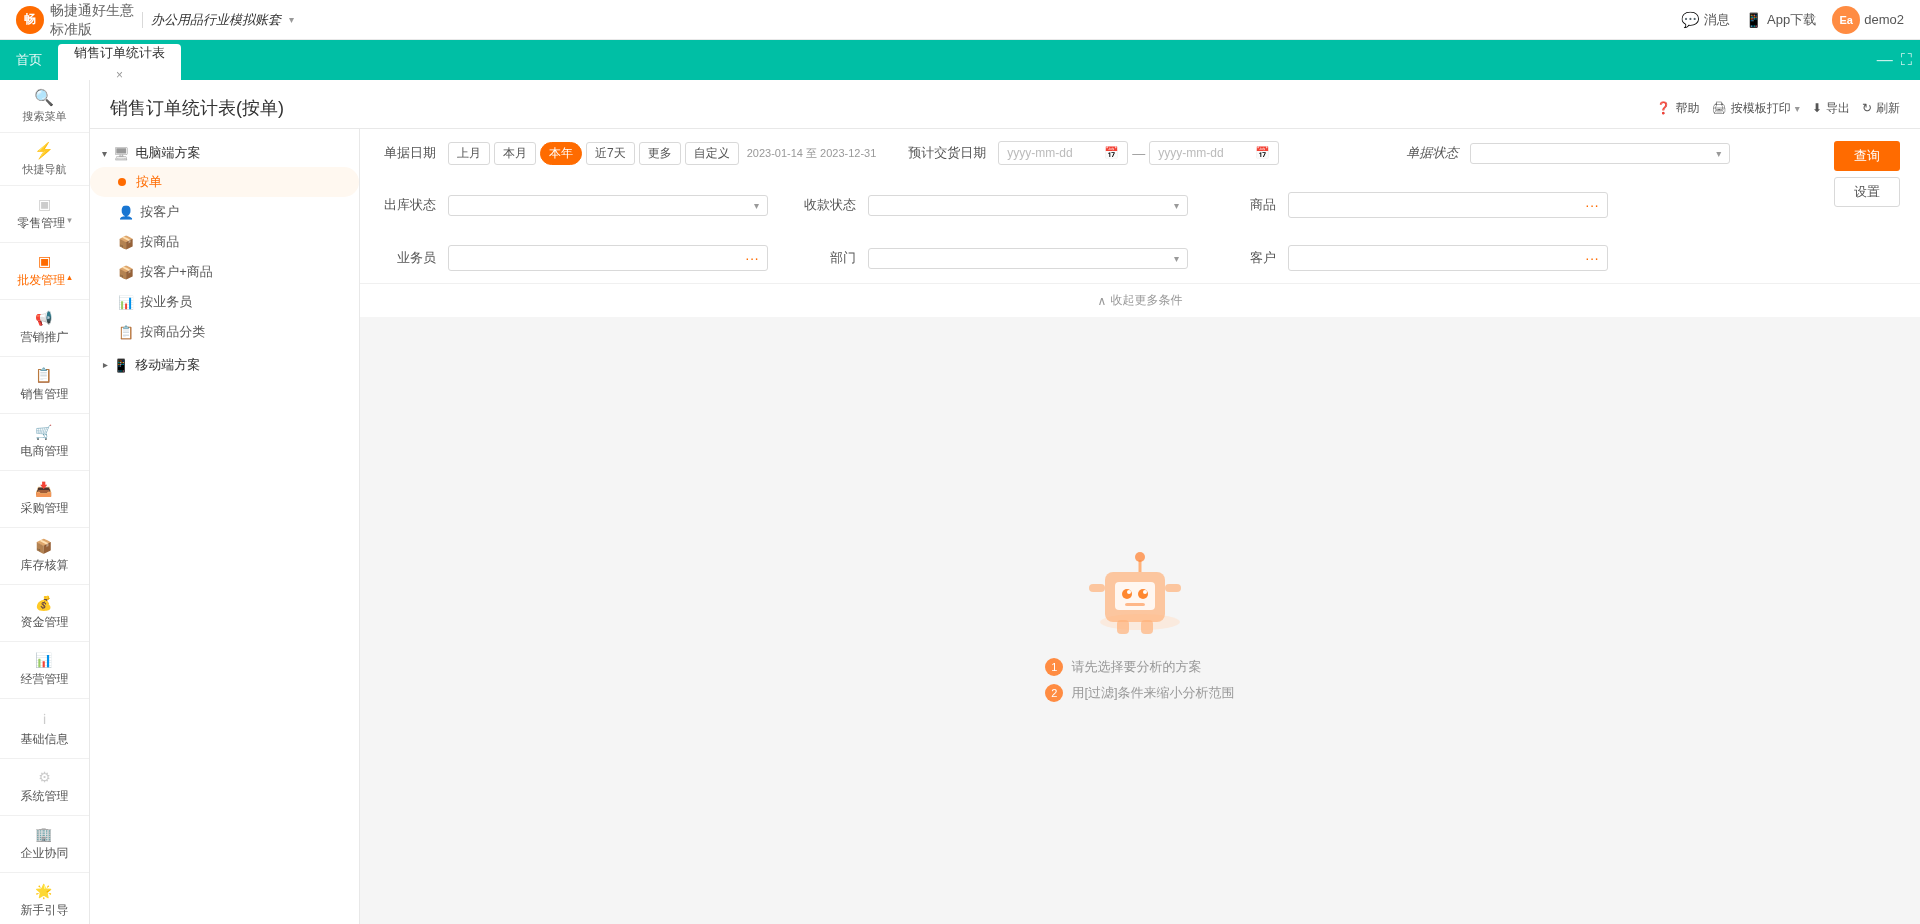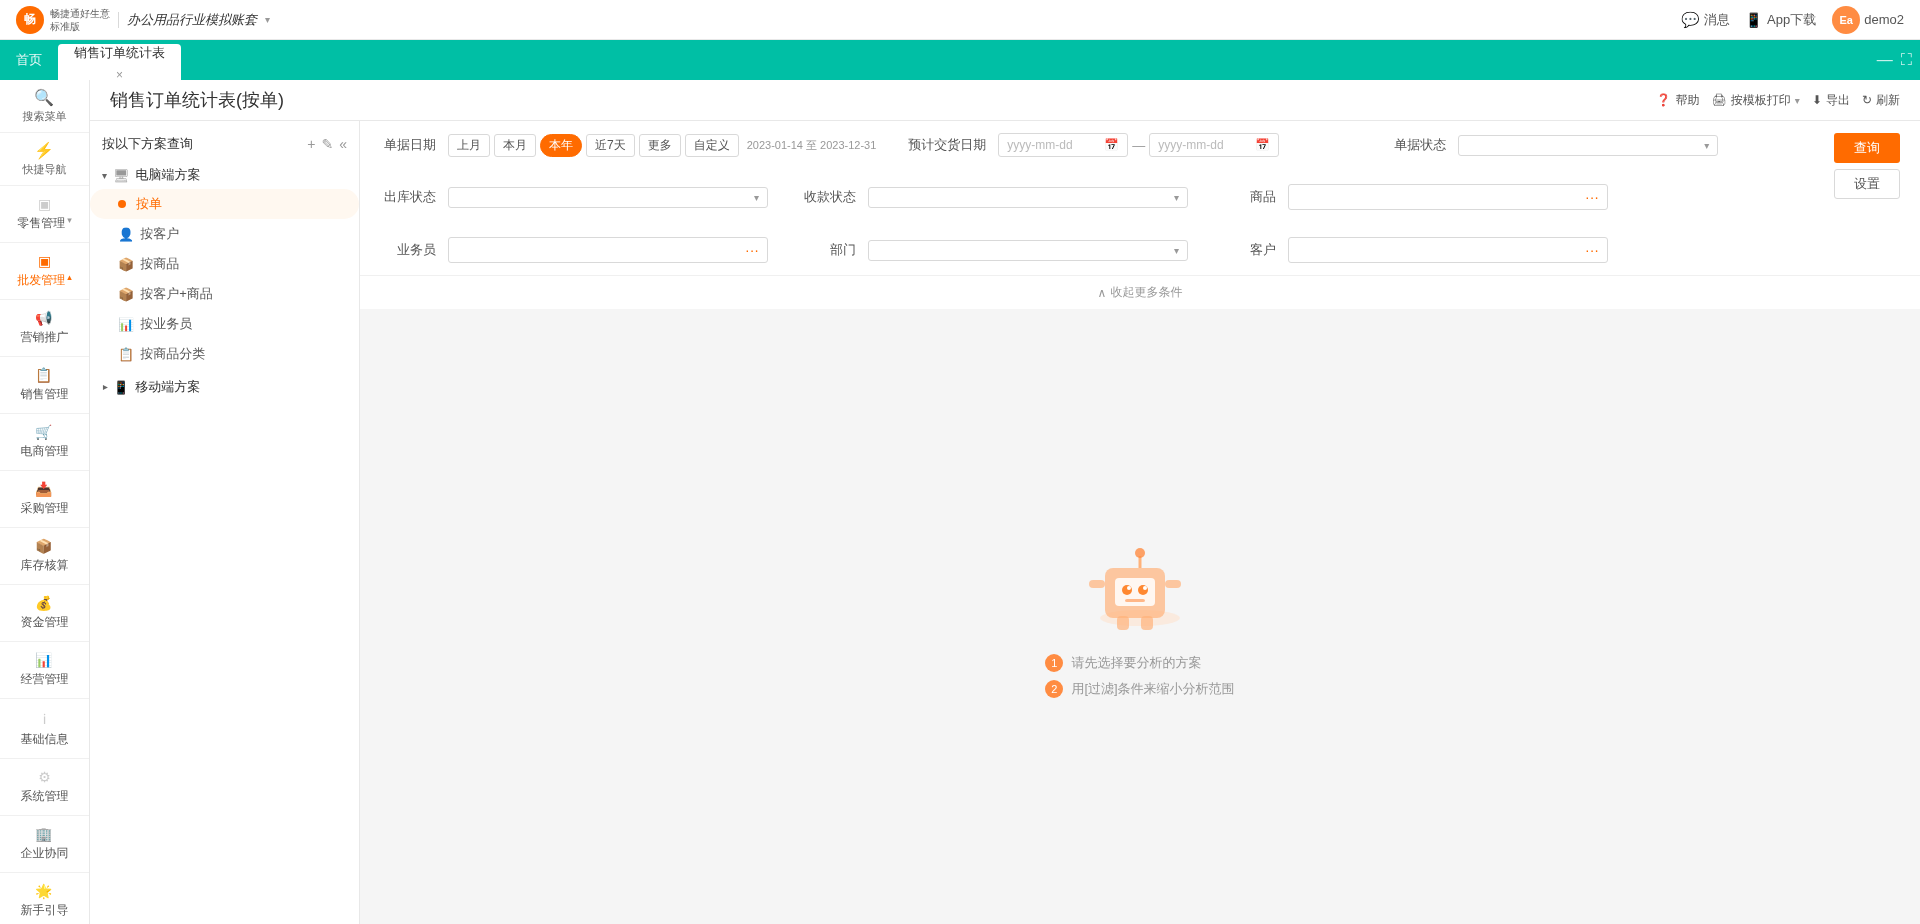--- a/index.html
+++ b/index.html
@@ -112,21 +112,21 @@
     .page-area {
       flex: 1;
       display: flex;
       flex-direction: column;
       overflow: hidden;
     }
 
     
     .page-header {
       background: #fff;
-      padding: 8px 20px 8px;
+      padding: 16px 20px 8px;
       border-bottom: 1px solid #e8e8e8;
       display: flex;
       align-items: center;
       justify-content: space-between;
       flex-shrink: 0;
     }
     .page-title { font-size: 18px; font-weight: 500; color: #333; }
     .page-header-actions { display: flex; align-items: center; gap: 12px; }
     .header-action-btn { display: flex; align-items: center; gap: 4px; color: #555; font-size: 12px; cursor: pointer; }
     .print-btn { display: flex; align-items: center; gap: 4px; color: #555; font-size: 12px; cursor: pointer; border: none; background: none; }
@@ -351,21 +351,21 @@
   </style>
 </head>
 <body>
 
 <div class="top-bar">
   <div class="top-bar-left">
     <div class="logo-area">
       <div class="logo-icon">
         <span>畅</span>
       </div>
-      <div class="logo-text" style="white-space:pre-line; font-size:10px; line-height:1.3;">畅捷通好生意
+      <div class="logo-text" style="white-space:pre-line; font-size:14px; line-height:1.3;">畅捷通好生意
 标准版</div>
     </div>
     <div class="divider"></div>
     <div class="app-title">办公用品行业模拟账套</div>
     <span class="dropdown-arrow">▾</span>
   </div>
   <div class="top-bar-right">
     <div class="top-bar-right-item">
       <span style="font-size:15px;">💬</span>
       <span>消息</span>
@@ -490,28 +490,20 @@
         <div class="header-action-btn">
           <span>↻</span>
           <span>刷新</span>
         </div>
       </div>
     </div>
 
     <div class="inner-layout">
 
       <div class="left-panel">
-        <div class="scheme-header">
-          <span class="scheme-title">按以下方案查询</span>
-          <div class="scheme-actions">
-            <span class="scheme-action-icon">+</span>
-            <span class="scheme-action-icon">✎</span>
-            <span class="scheme-action-icon">«</span>
-          </div>
-        </div>
 
         <div class="scheme-group">
           <div class="scheme-group-header">
             <span class="scheme-group-arrow">▾</span>
             <span style="margin-right:6px; font-size:13px; color:#999;">🖥</span>
             <span>电脑端方案</span>
           </div>
           <div class="scheme-group-sub">
 
             <div class="scheme-item active">
@@ -575,21 +567,21 @@
                     <span style="color:#bbb;">yyyy-mm-dd</span>
                     <span style="color:#ff8c42;">📅</span>
                   </div>
                   <span class="date-separator">—</span>
                   <div class="date-input">
                     <span style="color:#bbb;">yyyy-mm-dd</span>
                     <span style="color:#ff8c42;">📅</span>
                   </div>
                 </div>
 
-                <span class="filter-label" style="margin-left:20px;">单据状态</span>
+                <span class="filter-label" style="margin-left:32px;font-style:italic;">单据状态</span>
                 <div class="select-wrap" style="max-width:260px; flex:1;">
                   <span style="color:#bbb;"></span>
                   <span class="arrow">▾</span>
                 </div>
               </div>
 
               <div class="filter-row">
                 <span class="filter-label">出库状态</span>
                 <div class="select-wrap">
                   <span style="color:#bbb;"></span>

